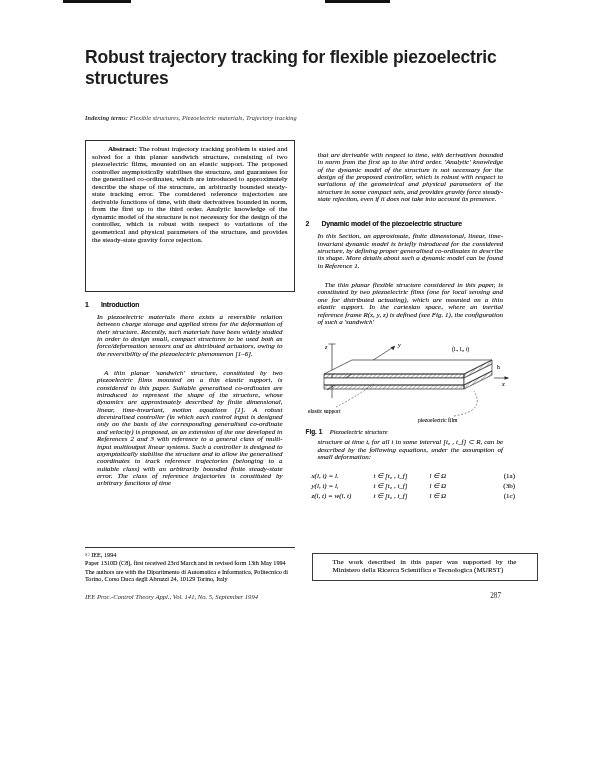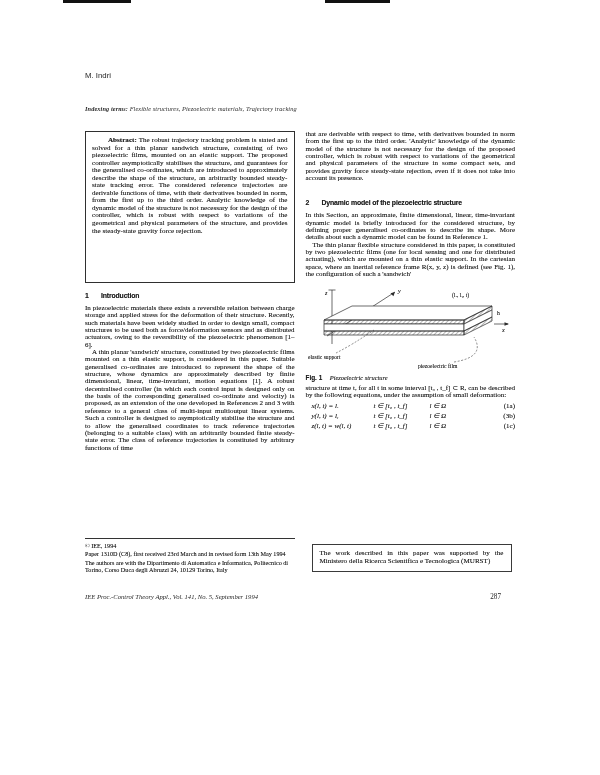--- a/index.html
+++ b/index.html
@@ -18,21 +18,21 @@
     font-family:"Liberation Sans", sans-serif;font-weight:bold;
     font-size:17.5px;line-height:21px;letter-spacing:-0.2px;width:412px;
   }
   .authors{margin-top:24px;font-family:"Liberation Sans", sans-serif;font-size:7.8px;line-height:9px;}
   .indexing{margin-top:25px;font-size:6.3px;font-style:italic;color:#2a2a2a;letter-spacing:0.1px;}
   .indexing .ix-label{font-weight:bold;}
 
   .columns{margin-top:19px;display:flex;gap:11px;height:449px;}
   .col{width:209.5px;position:relative;font-size:7px;line-height:7.35px;text-align:justify;
        text-shadow:0 0 0.3px rgba(0,0,0,0.45);}
-  .col p{margin:0;}
+  .col p{margin:12px;font-style:italic;}
   .indent{text-indent:7px;}
 
   .abstract-box{
     box-sizing:border-box;height:152px;border:1px solid #2f2f2f;
     padding:5px 6px;font-size:7.1px;line-height:7.55px;overflow:hidden;
   }
   .abstract-box .ab-label{font-weight:bold;margin-left:16px;}
 
   .sec-heading{
     display:flex;margin-top:9px;font-family:"Liberation Sans", sans-serif;
@@ -53,47 +53,47 @@
 
   .equations{margin:4px 0 4px 6px;}
   .eq-row{display:flex;align-items:baseline;margin:2.6px 0;font-style:italic;font-size:7px;}
   .eq-lhs{width:62px;flex:0 0 62px;}
   .eq-c1{width:56px;flex:0 0 56px;}
   .eq-c2{flex:1;}
   .eq-num{font-style:normal;flex:0 0 auto;padding-left:9px;}
 
   .ack-box{
     position:absolute;left:6px;bottom:8px;width:184px;
-    border:1px solid #3a3a3a;padding:5px 7px;
+    border:1px solid #3a3a3a;padding:5px 20px;
     font-size:7.1px;line-height:7.8px;text-align:justify;
   }
 
-  .footer{margin-top:13px;display:flex;justify-content:space-between;align-items:flex-start;}
+  .footer{margin-top:3px;display:flex;justify-content:space-between;align-items:flex-end;}
   .footer .journal{font-style:italic;font-size:6.6px;}
   .footer .pageno{font-size:7.2px;padding-right:14px;}
 
   svg .ink{stroke:#2c2c2c;fill:none;stroke-width:0.7;}
   svg .face{fill:#ffffff;stroke:#2c2c2c;stroke-width:0.7;}
   svg .hatched{fill:url(#hatch);stroke:#2c2c2c;stroke-width:0.7;}
   svg .dash{stroke:#2c2c2c;fill:none;stroke-width:0.55;stroke-dasharray:2 1.6;}
   svg text{font-family:"Liberation Serif", serif;fill:#222;}
   .fig-axis{font-size:6.2px;font-style:italic;}
   .fig-small{font-size:5.6px;}
 </style>
 </head>
 <body>
 
 <div class="scan-bar left"></div>
 <div class="scan-bar right"></div>
 
 <div class="page">
 
+  <div class="title">Robust trajectory tracking for flexible piezoelectric structures</div>
 
   <div class="authors">
-    <div>M. Indri</div>
   </div>
 
   <div class="indexing">
     <span class="ix-label">Indexing terms:</span>
     <span>Flexible structures, Piezoelectric materials, Trajectory tracking</span>
   </div>
 
   <div class="columns">
 
     <div class="col">

